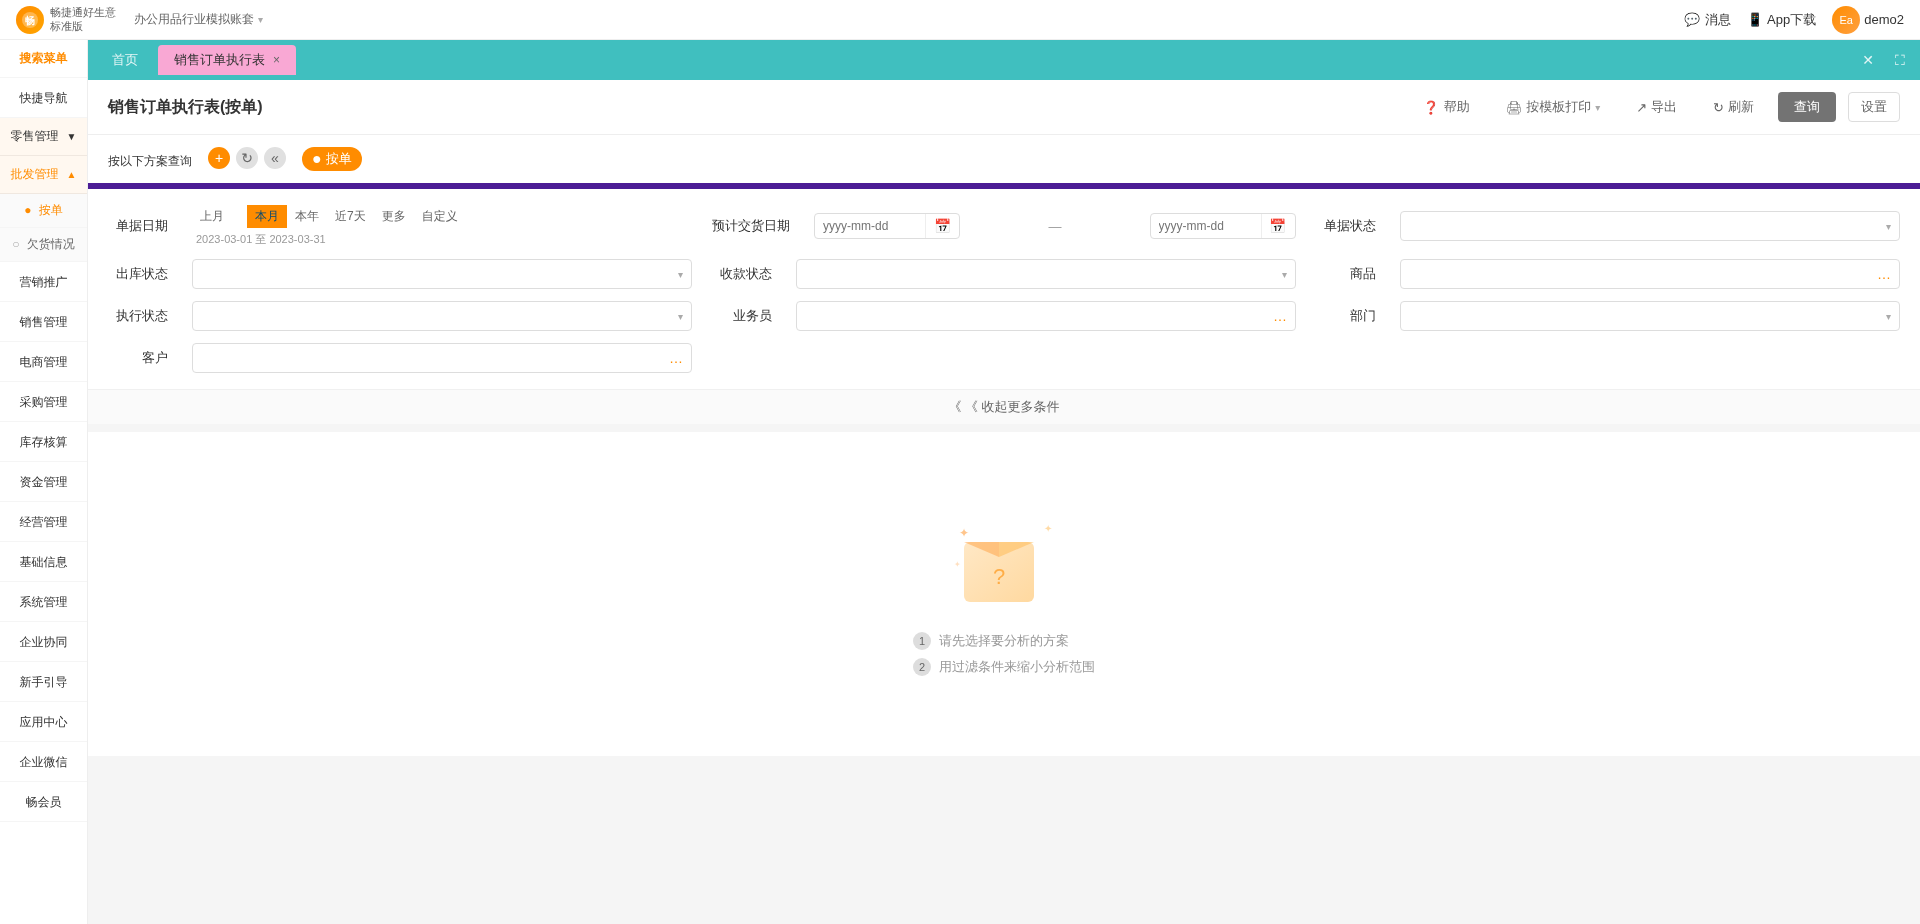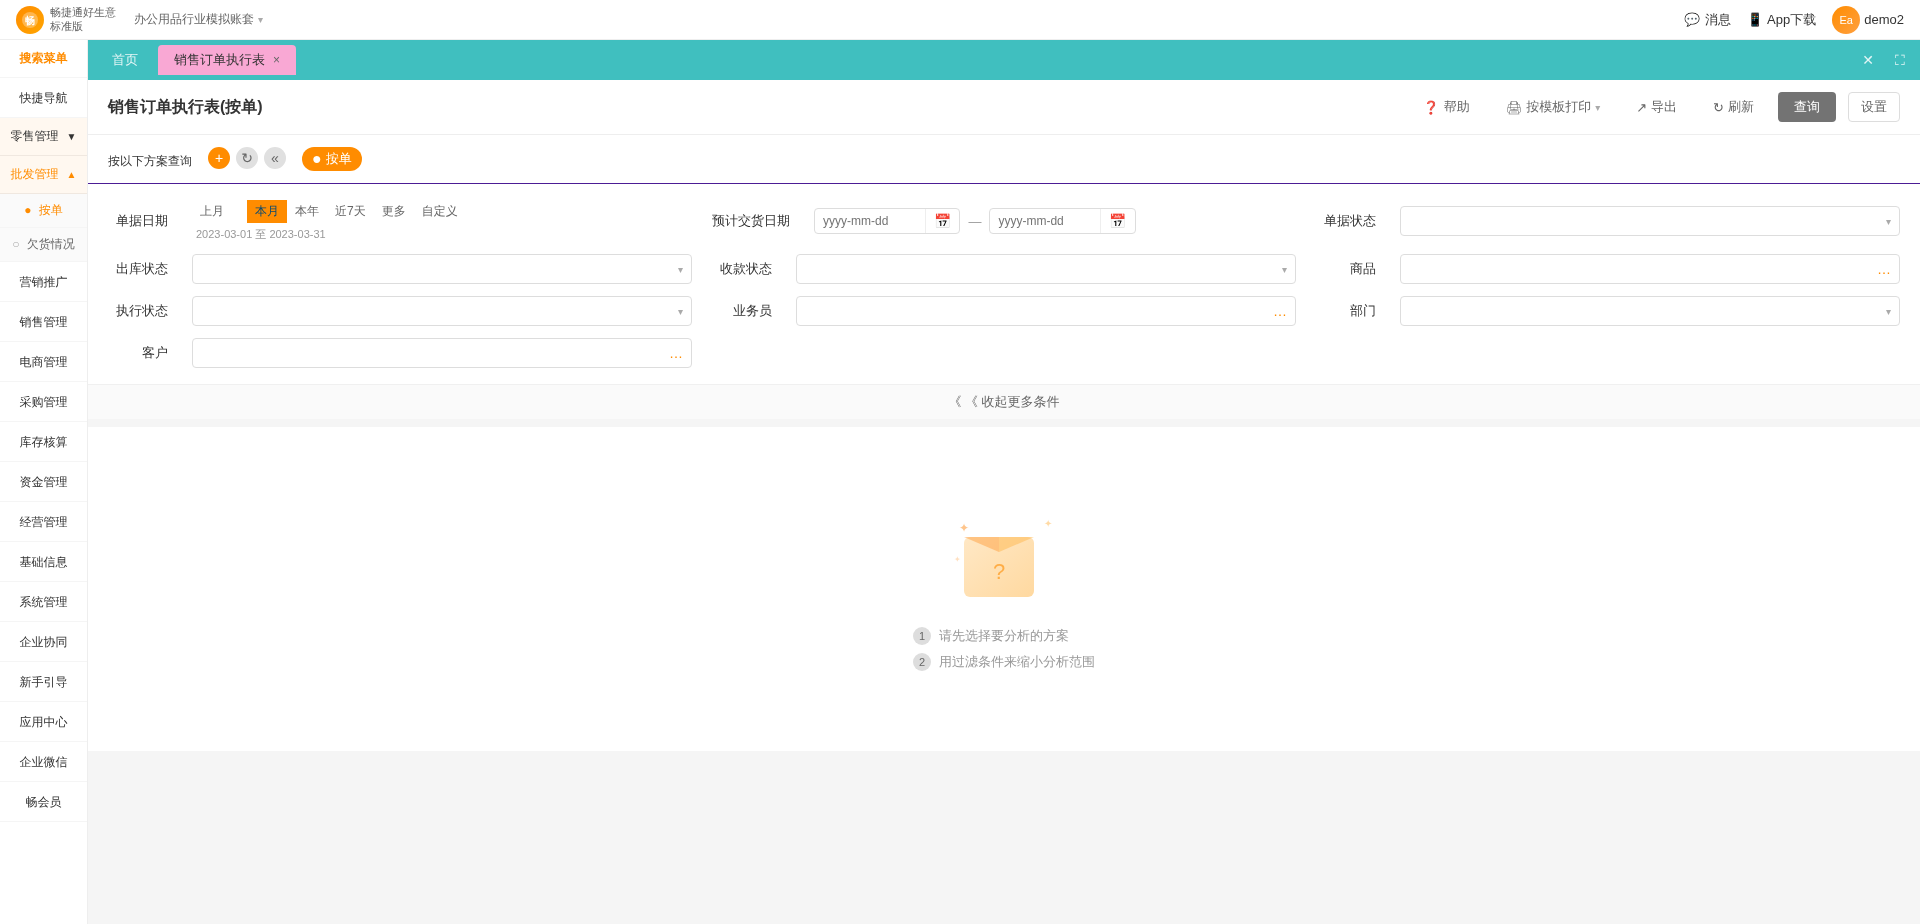--- a/index.html
+++ b/index.html
@@ -241,21 +241,21 @@
     .filter-area {
       background: #fff;
       margin: 0;
       padding: 0;
     }
     .filter-top {
       display: flex;
       align-items: flex-start;
       padding: 12px 20px;
       gap: 16px;
-      border-bottom: 1px solid #4c1d95;
+      border-bottom: 6px solid #4c1d95;
     }
     .filter-section-title {
       font-size: 12px;
       color: #333;
       white-space: nowrap;
       padding-top: 6px;
       min-width: 80px;
     }
     .filter-scheme-buttons {
       display: flex;
@@ -639,21 +639,21 @@
                 <span class="date-tab">近7天</span>
                 <span class="date-tab">更多</span>
                 <span class="date-tab">自定义</span>
               </div>
               <span class="date-range-text">2023-03-01 至 2023-03-31</span>
             </div>
           </div>
 
           <div class="filter-row">
             <span class="filter-label">预计交货日期</span>
-            <div style="flex:1;display:flex;align-items:center;gap:4px;">
+            <div style="flex:1;display:flex;align-items:center;gap:4px;justify-content:space-between;">
               <div class="single-date-group">
                 <input class="single-date-input" type="text" placeholder="yyyy-mm-dd" style="">
                 <span class="date-cal-icon">📅</span>
               </div>
               <span class="date-sep">—</span>
               <div class="single-date-group">
                 <input class="single-date-input" type="text" placeholder="yyyy-mm-dd" style="">
                 <span class="date-cal-icon">📅</span>
               </div>
             </div>

